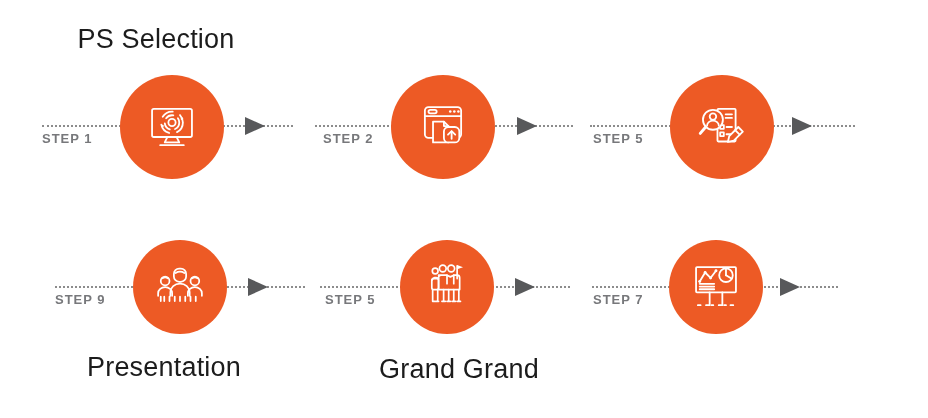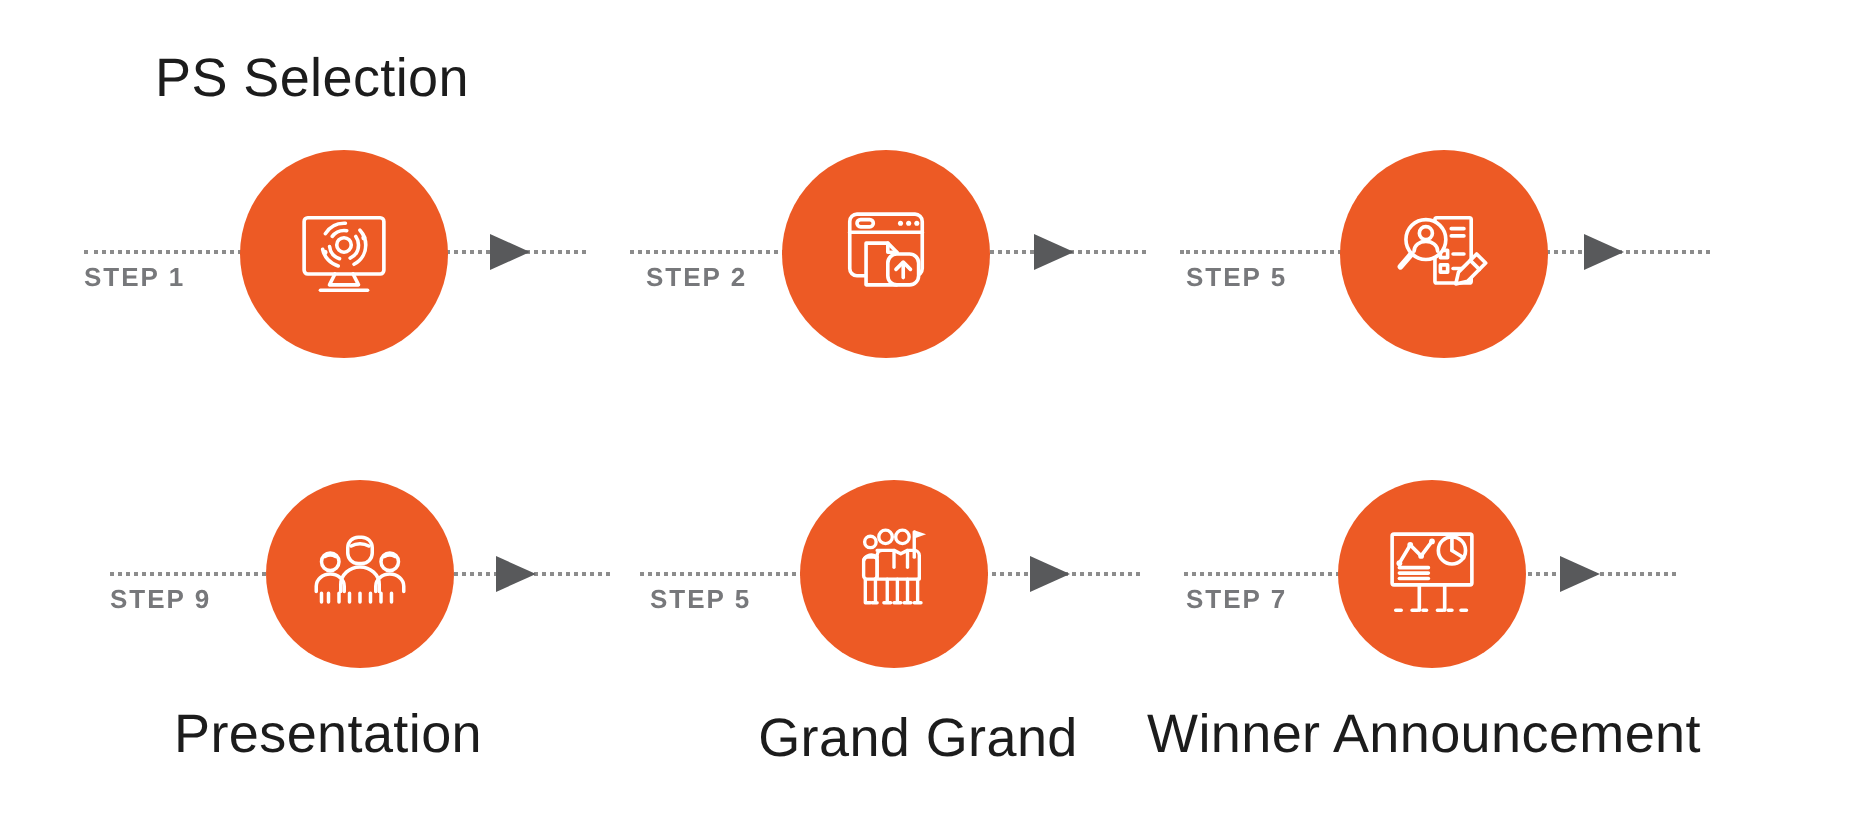--- a/index.html
+++ b/index.html
@@ -93,21 +93,20 @@
   .p6{left:593px; top:292px;}
 </style>
 </head>
 <body>
 
 <div class="canvas">
 
   <div class="title t1">PS Selection</div>
   <div class="title t4">Presentation</div>
   <div class="title t5">Grand Grand</div>
-  <div class="title t6">Winner Announcement</div>
 
   <div class="track l1"></div>
   <div class="track l2"></div>
   <div class="track l3"></div>
   <div class="track l4"></div>
   <div class="track l5"></div>
   <div class="track l6"></div>
 
   <div class="step-label p1">STEP 1</div>
   <div class="step-label p2">STEP 2</div>

